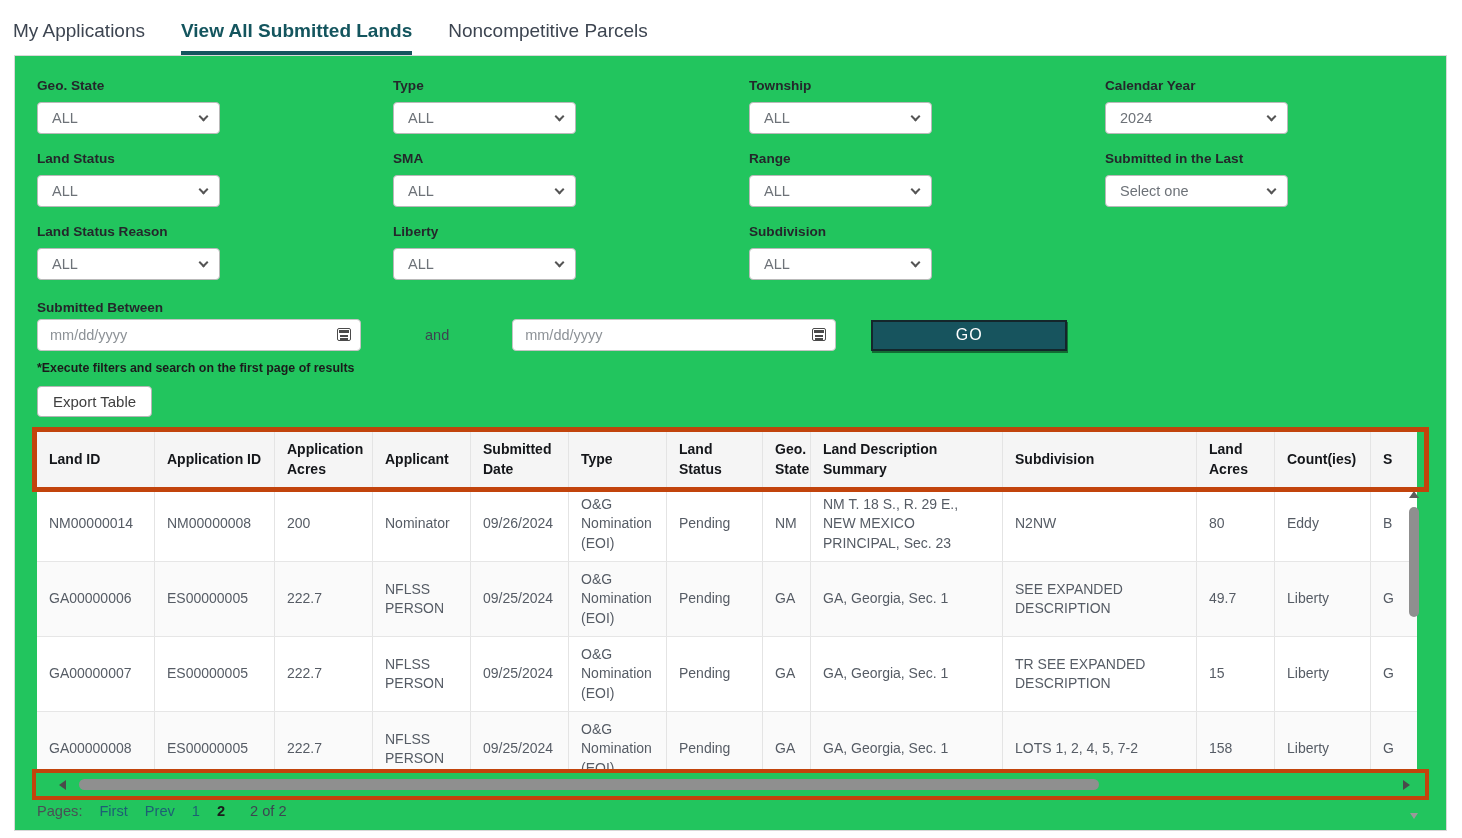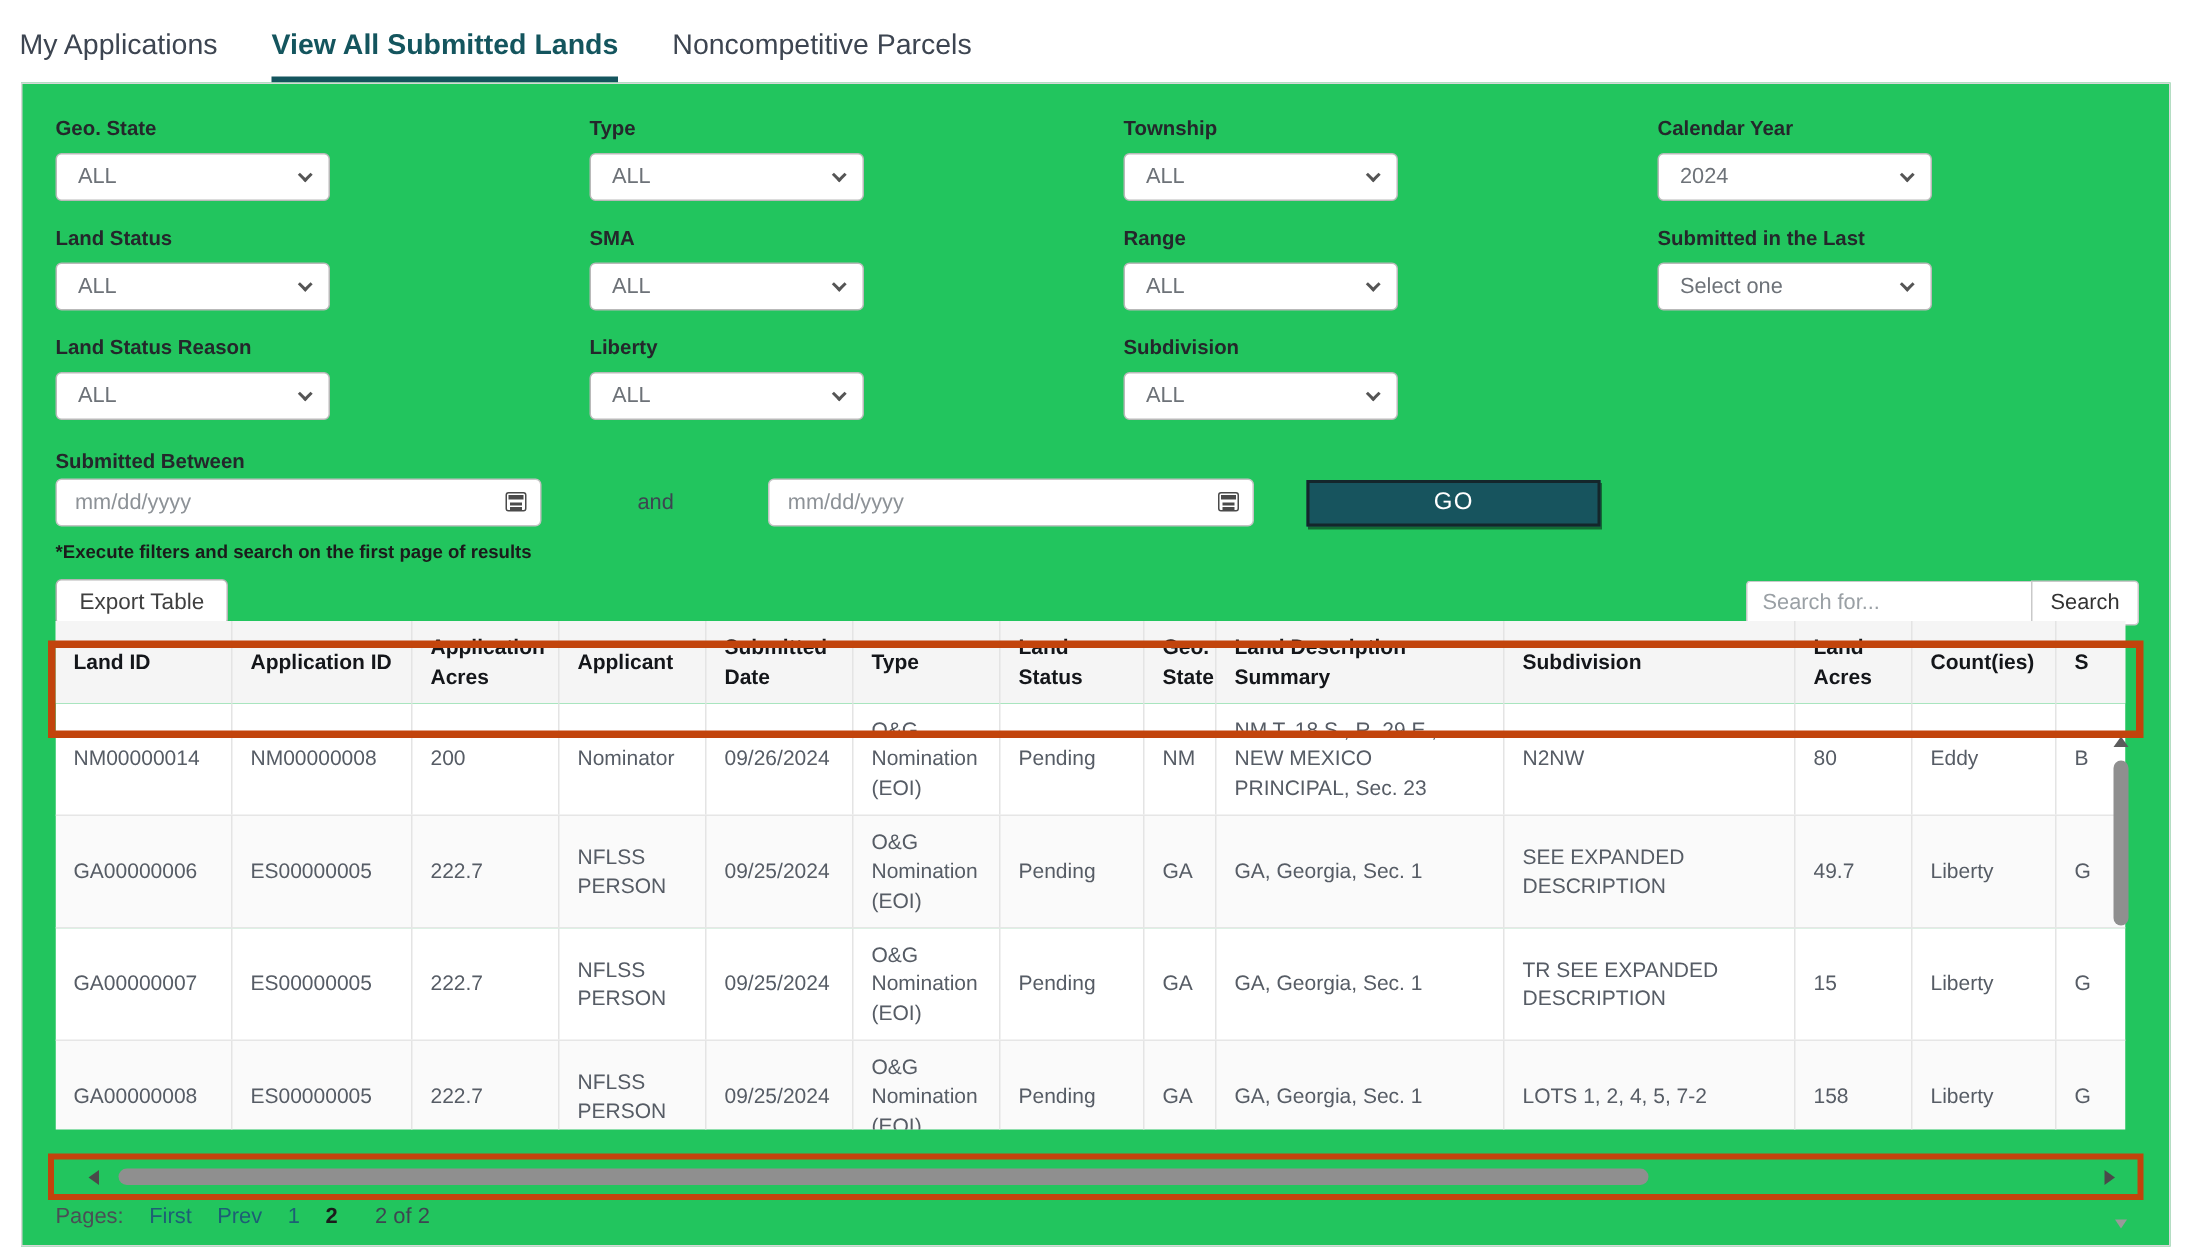--- a/index.html
+++ b/index.html
@@ -51,21 +51,21 @@
   .search-wrap { position:absolute; top:331px; right:20px; display:flex; }
   .search-wrap input { width:190px; height:30px; border:1px solid #c9c9c9; border-right:none;
     border-radius:3px 0 0 3px; padding:0 10px; font-size:14.5px; color:#555;
     font-family:"Liberation Sans",sans-serif; }
   .search-wrap input::placeholder { color:#9aa0a5; }
   .search-btn { height:30px; padding:0 12px; background:#fff; border:1px solid #c9c9c9;
     border-radius:0 3px 3px 0; font-size:14.5px; color:#333; cursor:pointer;
     font-family:"Liberation Sans",sans-serif; }
 
   
-  .tbl { position:absolute; left:22px; top:358px; width:1380px; }
+  .tbl { position:absolute; left:22px; top:376px; width:1380px; }
   .trow { display:grid; grid-template-columns:118px 120px 98px 98px 98px 98px 96px 48px 192px 194px 78px 96px 46px;
     align-items:center; }
   .thead { background:#f5f5f5; height:55px; }
   .thead .cell { font-weight:bold; color:#14161a; font-size:14px; }
   .cell { padding:6px 12px; font-size:14px; color:#565c65; line-height:1.38; height:100%;
     display:flex; align-items:center; border-right:1px solid #e4e4e4; overflow:hidden; }
   .cell:last-child { border-right:none; }
   .tbody { height:284px; overflow:hidden; position:relative; }
   .tbody .trow { height:75px; border-bottom:1px solid #e6e6e6; background:#fff; }
   .tbody .trow:nth-child(even) { background:#fafafa; }
@@ -203,24 +203,20 @@
       <div class="datebox">
         <input type="text" placeholder="mm/dd/yyyy" style="">
         <span class="cal-icon"></span>
       </div>
       <button class="go-btn">GO</button>
     </div>
 
     <div class="note">*Execute filters and search on the first page of results</div>
 
     <button class="export-btn">Export Table</button>
-    <div class="search-wrap">
-      <input type="text" placeholder="Search for..." style="">
-      <button class="search-btn">Search</button>
-    </div>
 
     <div class="tbl">
       <div class="trow thead" id="thead">
           <div class="cell">Land ID</div>
           <div class="cell">Application ID</div>
           <div class="cell">Application Acres</div>
           <div class="cell">Applicant</div>
           <div class="cell">Submitted Date</div>
           <div class="cell">Type</div>
           <div class="cell">Land Status</div>

